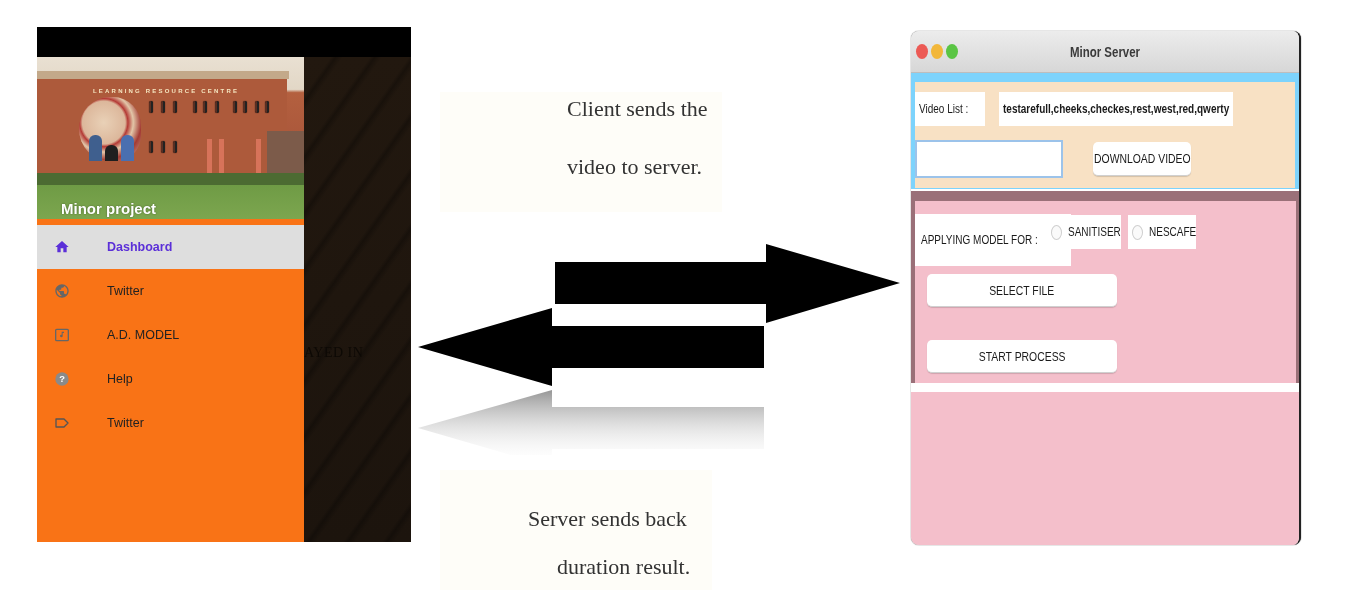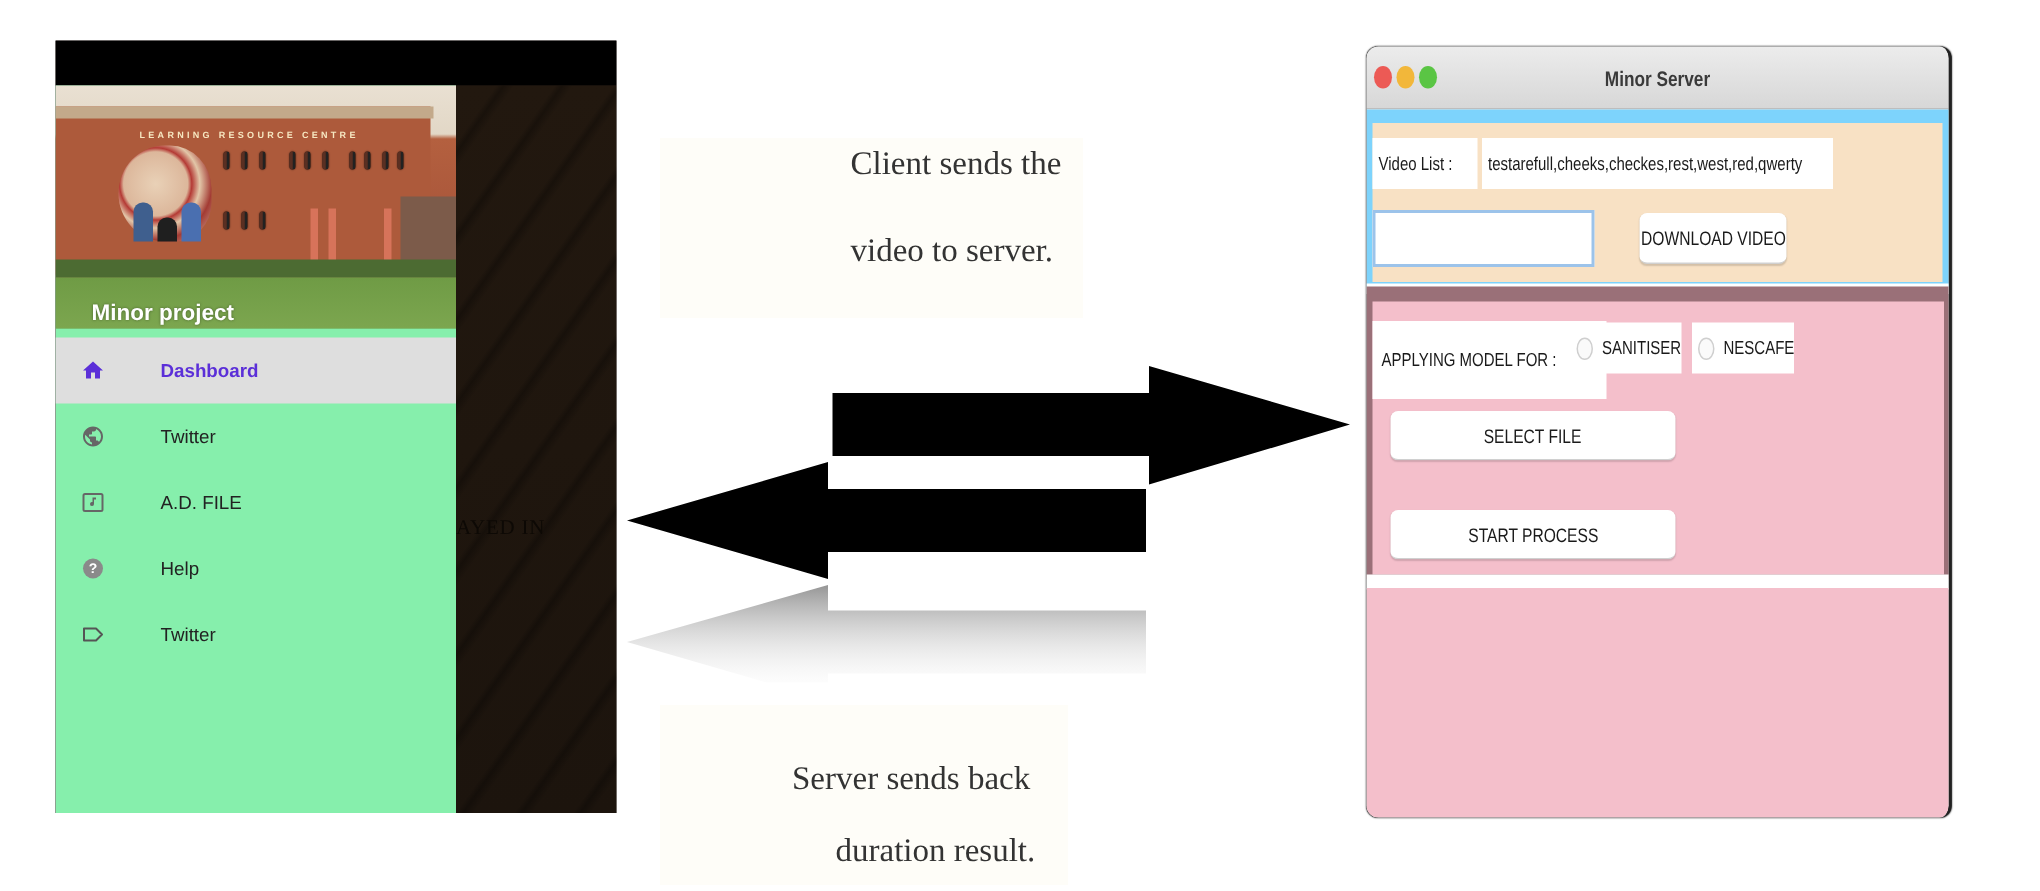--- a/index.html
+++ b/index.html
@@ -6,21 +6,21 @@
     html, body { width: 1360px; height: 594px; background: #ffffff; overflow: hidden; position: relative; font-family: "Liberation Sans", sans-serif; }
 
     
     .phone { position: absolute; left: 37px; top: 27px; width: 374px; height: 515px; background: #1d1510; overflow: hidden; }
     .phone .statusbar { position: absolute; left: 0; top: 0; width: 374px; height: 30px; background: #000; }
     .phone .scrim { position: absolute; left: 267px; top: 30px; width: 107px; height: 485px;
       background:
         repeating-linear-gradient(125deg, rgba(0,0,0,0.0) 0px, rgba(0,0,0,0.0) 22px, rgba(0,0,0,0.28) 26px, rgba(0,0,0,0.0) 32px),
         linear-gradient(180deg, #22180f 0%, #1c140d 100%); }
     .phone .scrim-text { position: absolute; left: 0; top: 288px; font-family: "Liberation Serif", serif; font-size: 14px; color: #0d0905; letter-spacing: 0.5px; }
-    .drawer { position: absolute; left: 0; top: 30px; width: 267px; height: 485px; background: #86efac; text-decoration: underline; }
+    .drawer { position: absolute; left: 0; top: 30px; width: 267px; height: 485px; background: #f97316; text-decoration: underline; }
     .drawer-header { position: relative; width: 267px; height: 162px; overflow: hidden;
       background: linear-gradient(180deg, #e9e0d2 0%, #e2d7c6 20%, #b4603f 22%, #a8553a 60%, #7b6c45 78%, #5e8a3a 82%, #6c9843 100%); }
     .building { position: absolute; left: 0; top: 14px; width: 250px; height: 112px; background: #ad5a3b; }
     .building .roof { position: absolute; left: 0; top: 0; width: 252px; height: 8px; background: #c3a98a; }
     .building .sign { position: absolute; left: 56px; top: 17px; font-size: 6px; letter-spacing: 2.2px; color: #f6e7c1; font-weight: bold; white-space: nowrap; }
     .building .win { position: absolute; width: 4px; height: 12px; background: #5a2f22; }
     .building .pillar { position: absolute; width: 5px; height: 44px; top: 68px; background: #d7735a; }
     .building .mural { position: absolute; left: 42px; top: 26px; width: 62px; height: 64px; border-radius: 50% 45% 40% 50%; background: radial-gradient(circle at 40% 40%, #e9d1b7 0%, #dcb79b 40%, #b43a35 45%, #e2c6a8 55%, #a33b34 70%, #d9bfa3 100%); }
     .building .people { position: absolute; left: 50px; top: 62px; width: 50px; height: 28px; }
     .building .people span { position: absolute; bottom: 0; width: 13px; border-radius: 6px 6px 0 0; }
@@ -128,21 +128,21 @@
         </span>
         <span class="label">Twitter</span>
       </div>
       <div class="menu-item">
         <span class="icon">
           <svg width="16" height="16" viewBox="0 0 24 24">
               <rect x="2.5" y="3.5" width="19" height="17" rx="1.5" fill="none" stroke="#666" stroke-width="2"></rect>
               <path d="M13 7v6.5a2 2 0 1 1-1.5-1.9V7h3.5v2H13z" fill="#666"></path>
             </svg>
         </span>
-        <span class="label">A.D. FILE</span>
+        <span class="label">A.D. MODEL</span>
       </div>
       <div class="menu-item">
         <span class="icon">
           <svg width="16" height="16" viewBox="0 0 24 24">
               <circle cx="12" cy="12" r="10" fill="#8a8a8a"></circle>
               <text x="12" y="17" text-anchor="middle" font-size="14" font-weight="bold" fill="#fff" font-family="Liberation Sans, sans-serif">?</text>
             </svg>
         </span>
         <span class="label">Help</span>
       </div>
@@ -192,21 +192,21 @@
     <span class="light yellow"></span>
     <span class="light green"></span>
     <div class="win-title">Minor Server</div>
   </div>
 
   <div class="panel-top">
     <div class="inner">
       <div class="chip" style="left:0px;top:10px;height:34px;">
         <span class="txt">Video List :</span>
       </div>
-      <div class="chip" style="left:73px;top:10px;width:234px;height:34px;">
+      <div class="chip" style="left:84px;top:10px;width:234px;height:34px;font-weight:bold;">
         <span class="txt">testarefull,cheeks,checkes,rest,west,red,qwerty</span>
       </div>
       <input class="text-input" style="left: 0px; top: 58px;" type="text" value="">
       <div class="btn" style="left:178px;top:60px;width:98px;height:34px;">
         <span class="txt">DOWNLOAD VIDEO</span>
       </div>
     </div>
   </div>
 
   <div class="white-sep"></div>

